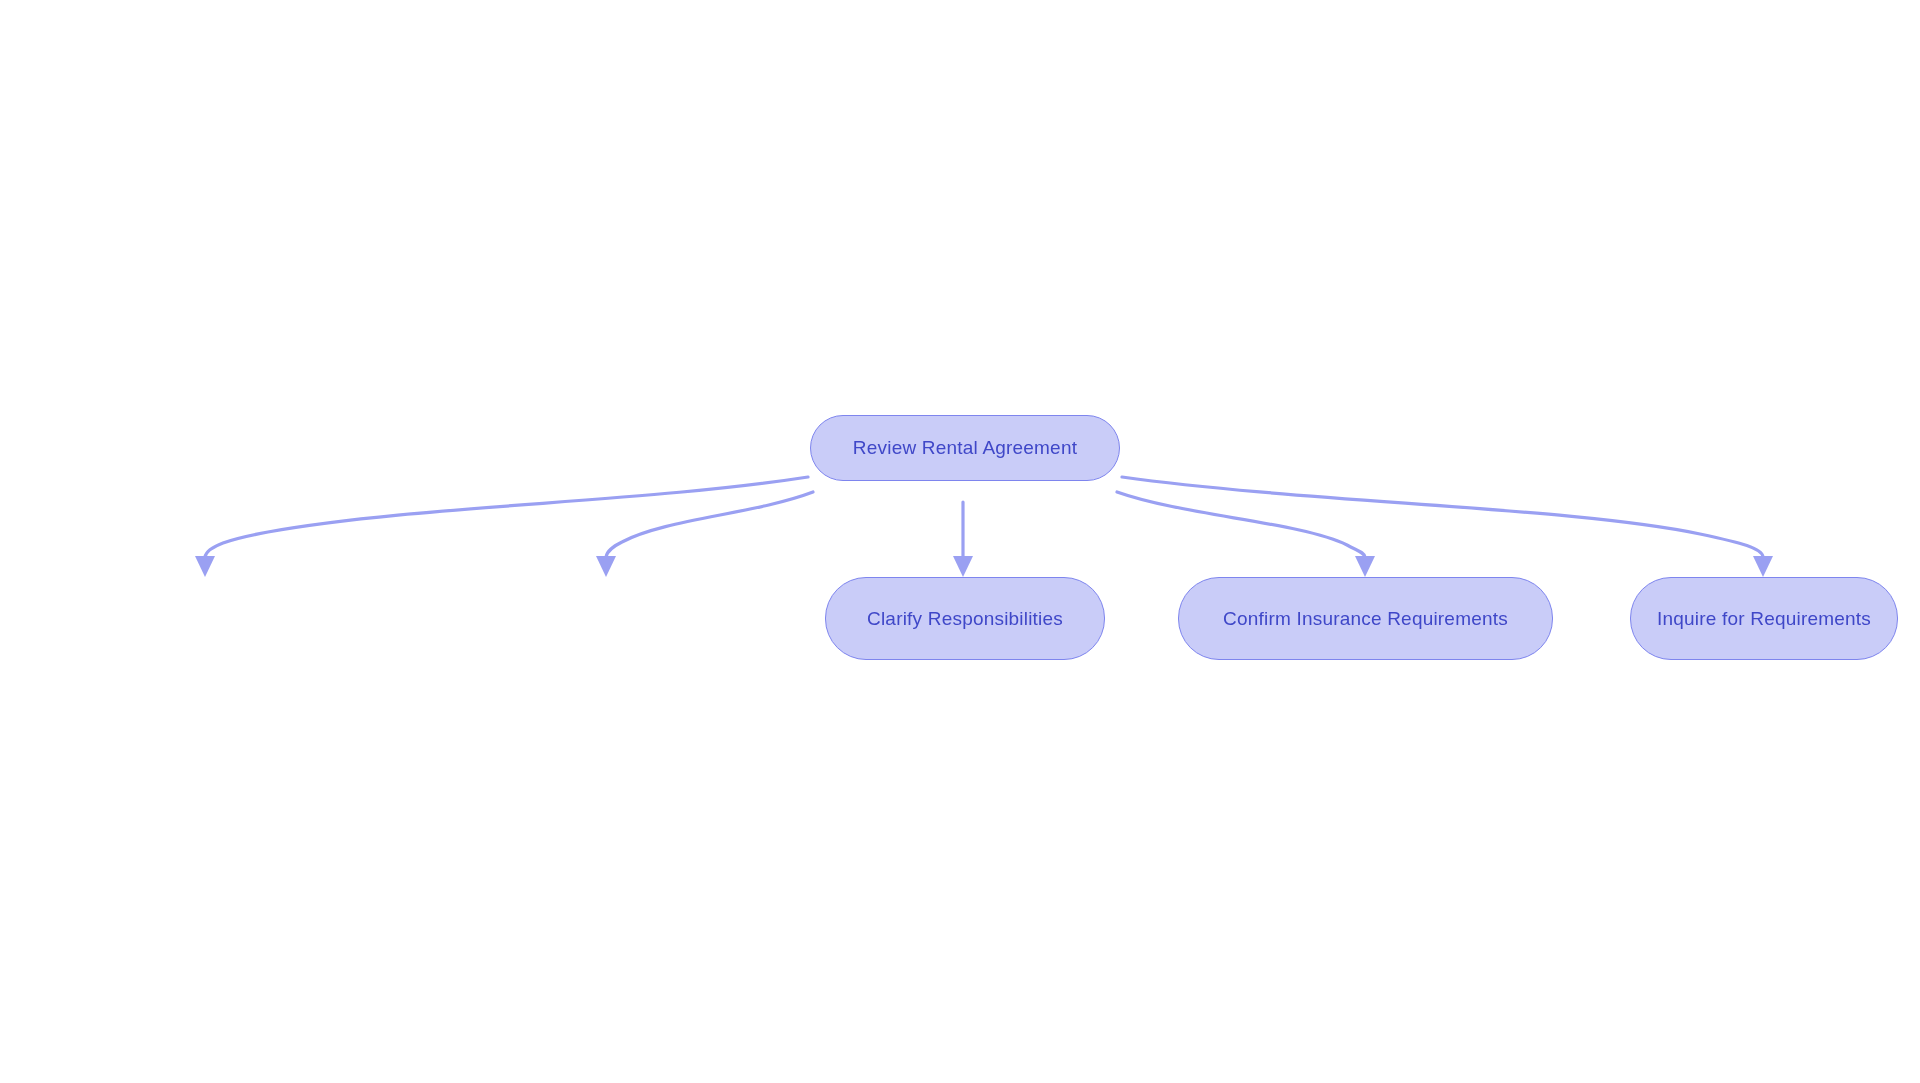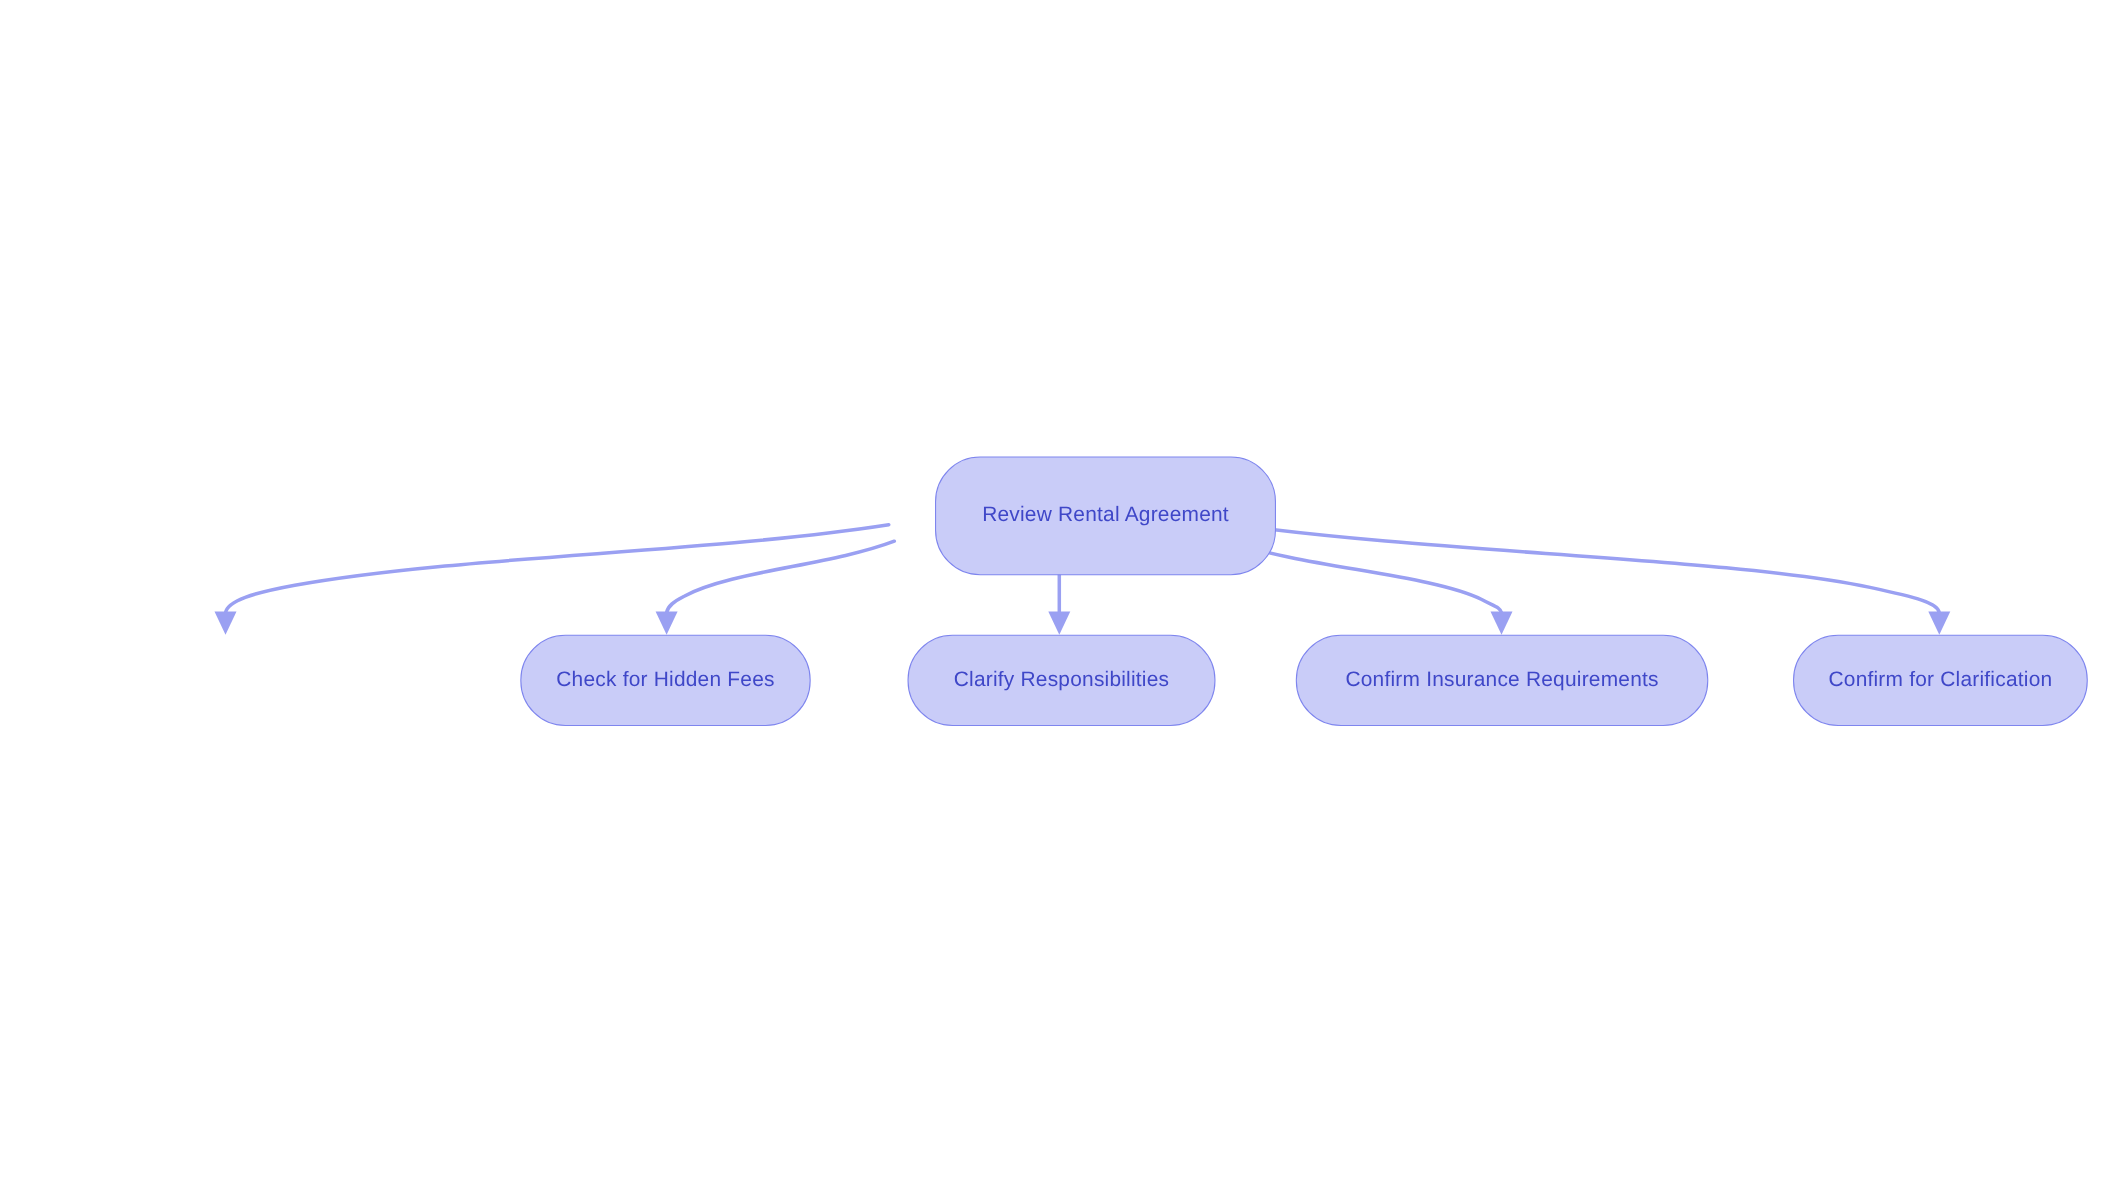--- a/index.html
+++ b/index.html
@@ -42,21 +42,21 @@
     border-radius: 41px;
     display: flex;
     align-items: center;
     justify-content: center;
     text-align: center;
     color: var(--node-text, #3f47c8);
     font-size: 19px;
     letter-spacing: 0.2px;
     white-space: nowrap;
   }
-  .node-root  { left: 850px;  top: 415px; width: 310px; height: 108px; }
+  .node-root  { left: 810px;  top: 415px; width: 310px; height: 66px; }
   .node-c0    { left: 12px;   top: 577px; width: 389px; height: 83px; }
   .node-c1    { left: 473px;  top: 577px; width: 264px; height: 83px; }
   .node-c2    { left: 825px;  top: 577px; width: 280px; height: 83px; }
   .node-c3    { left: 1178px; top: 577px; width: 375px; height: 83px; }
   .node-c4    { left: 1630px; top: 577px; width: 268px; height: 83px; }
 </style>
 </head>
 <body>
 
 <div class="canvas">
@@ -87,29 +87,26 @@
       <path d="M 1122 477 C 1310 503, 1570 507, 1700 534 C 1742 543, 1762 548, 1763 557"></path>
       <polygon points="1753,556 1773,556 1763,577"></polygon>
     </g>
   </svg>
 
   <div class="node node-root">
     <span>Review Rental Agreement</span>
   </div>
 
 
-  <div class="node node-c1">
-    <span>Check for Hidden Fees</span>
-  </div>
 
   <div class="node node-c2">
     <span>Clarify Responsibilities</span>
   </div>
 
   <div class="node node-c3">
     <span>Confirm Insurance Requirements</span>
   </div>
 
   <div class="node node-c4">
-    <span>Confirm for Clarification</span>
+    <span>Inquire for Requirements</span>
   </div>
 
 </div>
 
 </body></html>

